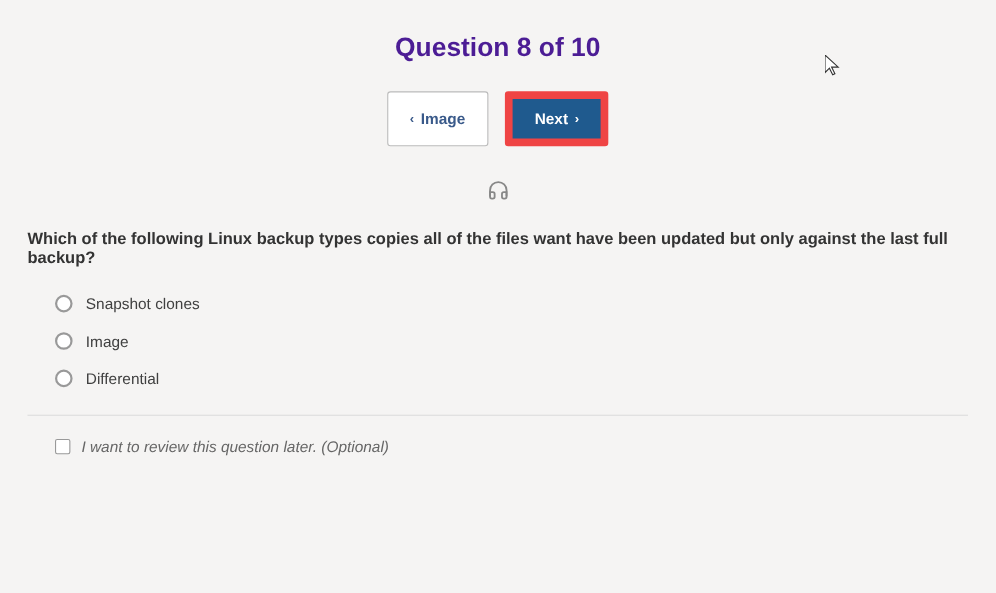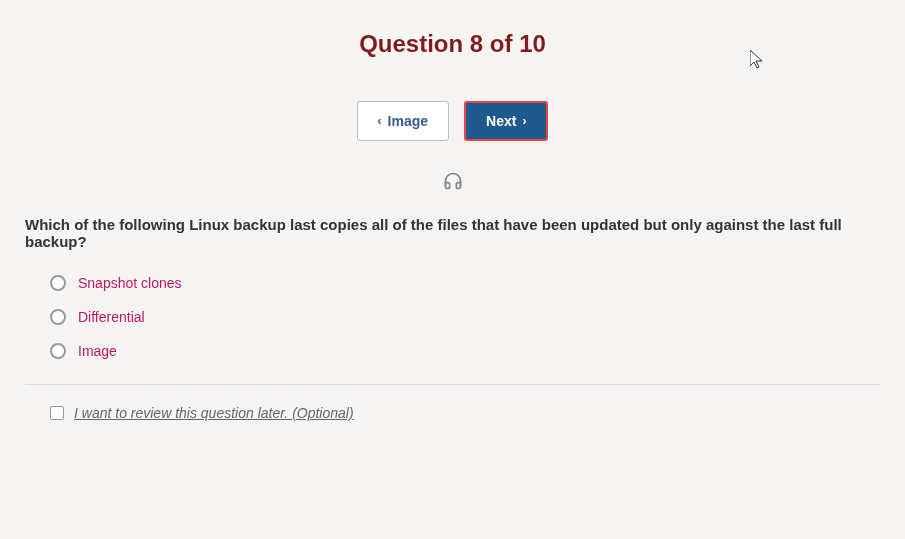--- a/index.html
+++ b/index.html
@@ -15,22 +15,22 @@
       overflow: hidden;
       color: #333;
     }
     .header-area {
       text-align: center;
       padding-top: 30px;
     }
     .question-title {
       font-size: 24px;
       font-weight: 700;
-      color: #7f1d1d;
-      margin-bottom: 43px;
+      color: #4c1d95;
+      margin-bottom: 25px;
     }
     .nav-buttons {
       display: flex;
       justify-content: center;
       gap: 15px;
       margin-bottom: 30px;
     }
     .btn {
       padding: 10px 20px;
       font-size: 14px;
@@ -41,21 +41,21 @@
       align-items: center;
       gap: 6px;
     }
     .btn-back {
       background: #fff;
       border: 1px solid #bbb;
       color: #3a5a8a;
     }
     .btn-next {
       background: #1f5a8e;
-      border: 2px solid #ef4444;
+      border: 7px solid #ef4444;
       color: #fff;
     }
     .chevron {
       font-size: 12px;
       font-weight: bold;
     }
     .headphone-icon {
       color: #888;
       font-size: 20px;
       margin-bottom: 20px;
@@ -83,21 +83,21 @@
     .radio {
       width: 16px;
       height: 16px;
       border: 2px solid #999;
       border-radius: 50%;
       flex-shrink: 0;
       background: #fff;
     }
     .option-label {
       font-size: 14px;
-      color: #be185d;
+      color: #404040;
       text-align: right;
     }
     .divider {
       border: none;
       border-top: 1px solid #ddd;
       margin: 25px 0 20px 0;
     }
     .review-row {
       display: flex;
       align-items: center;
@@ -109,21 +109,20 @@
       height: 14px;
       border: 1px solid #999;
       border-radius: 2px;
       background: #fff;
       flex-shrink: 0;
     }
     .review-label {
       font-size: 14px;
       font-style: italic;
       color: #666;
-      text-decoration: underline;
     }
     .cursor {
       position: absolute;
       top: 50px;
       left: 750px;
       pointer-events: none;
     }
   </style>
 </head>
 <body>
@@ -144,34 +143,34 @@
 
   <span class="headphone-icon">
     <svg width="20" height="20" viewBox="0 0 24 24" fill="none" stroke="#888" stroke-width="2" stroke-linecap="round">
       <path d="M3 18v-6a9 9 0 0 1 18 0v6"></path>
       <path d="M21 19a2 2 0 0 1-2 2h-1a2 2 0 0 1-2-2v-3a2 2 0 0 1 2-2h3zM3 19a2 2 0 0 0 2 2h1a2 2 0 0 0 2-2v-3a2 2 0 0 0-2-2H3z"></path>
     </svg>
   </span>
 </div>
 
 <div class="question-body">
-  <p class="question-text">Which of the following Linux backup last copies all of the files that have been updated but only against the last full backup?</p>
+  <p class="question-text">Which of the following Linux backup types copies all of the files want have been updated but only against the last full backup?</p>
 
   <div class="options">
     <div class="option">
       <span class="radio"></span>
       <span class="option-label">Snapshot clones</span>
     </div>
     <div class="option">
       <span class="radio"></span>
-      <span class="option-label">Differential</span>
+      <span class="option-label">Image</span>
     </div>
     <div class="option">
       <span class="radio"></span>
-      <span class="option-label">Image</span>
+      <span class="option-label">Differential</span>
     </div>
   </div>
 
   <hr class="divider">
 
   <div class="review-row">
     <span class="checkbox"></span>
     <span class="review-label">I want to review this question later. (Optional)</span>
   </div>
 </div>

